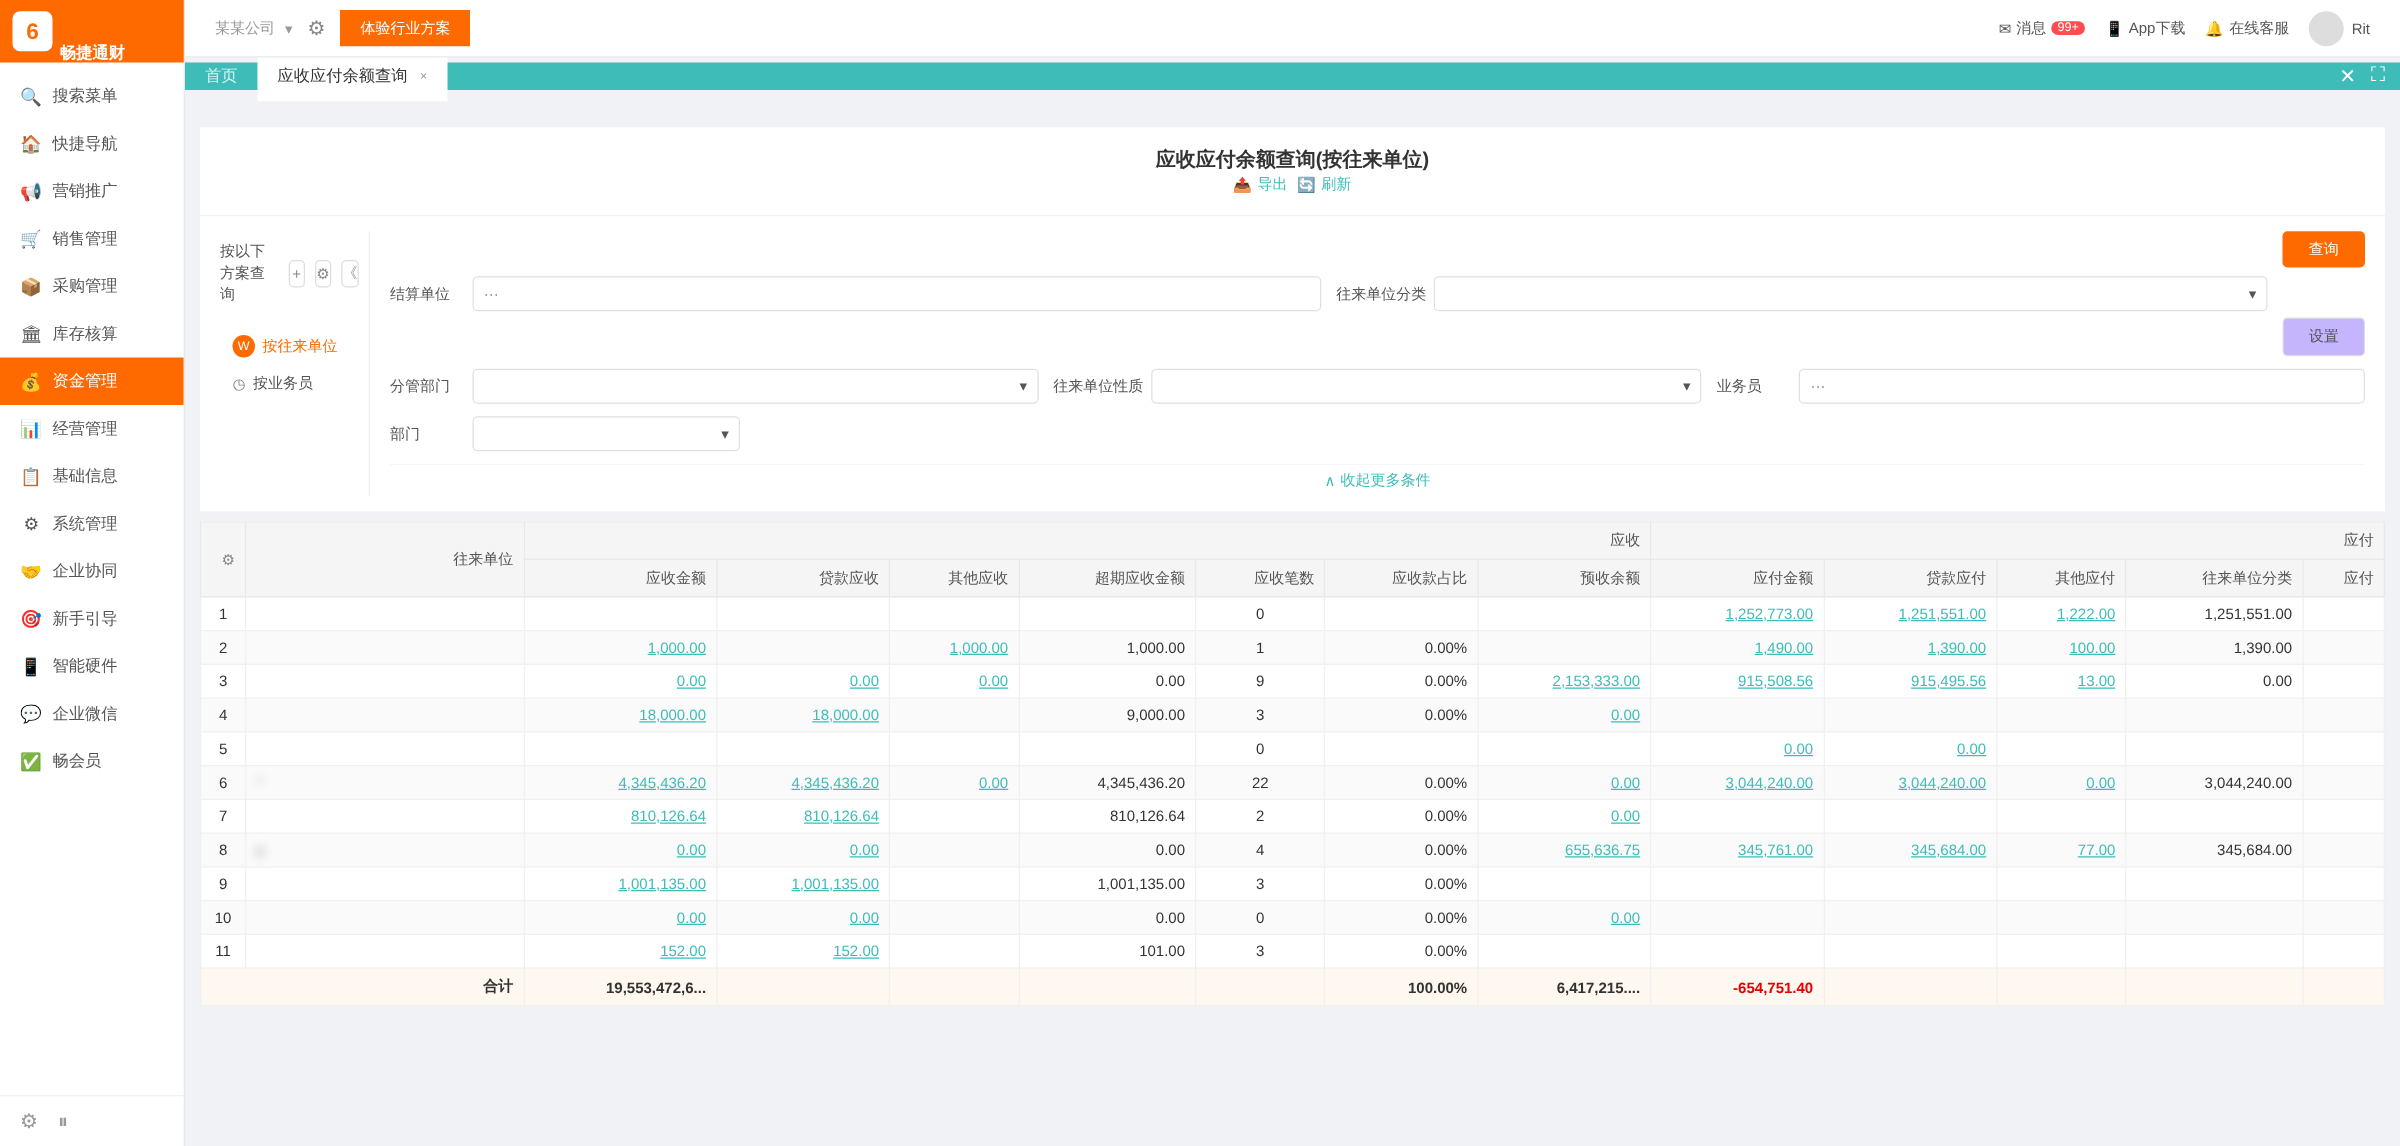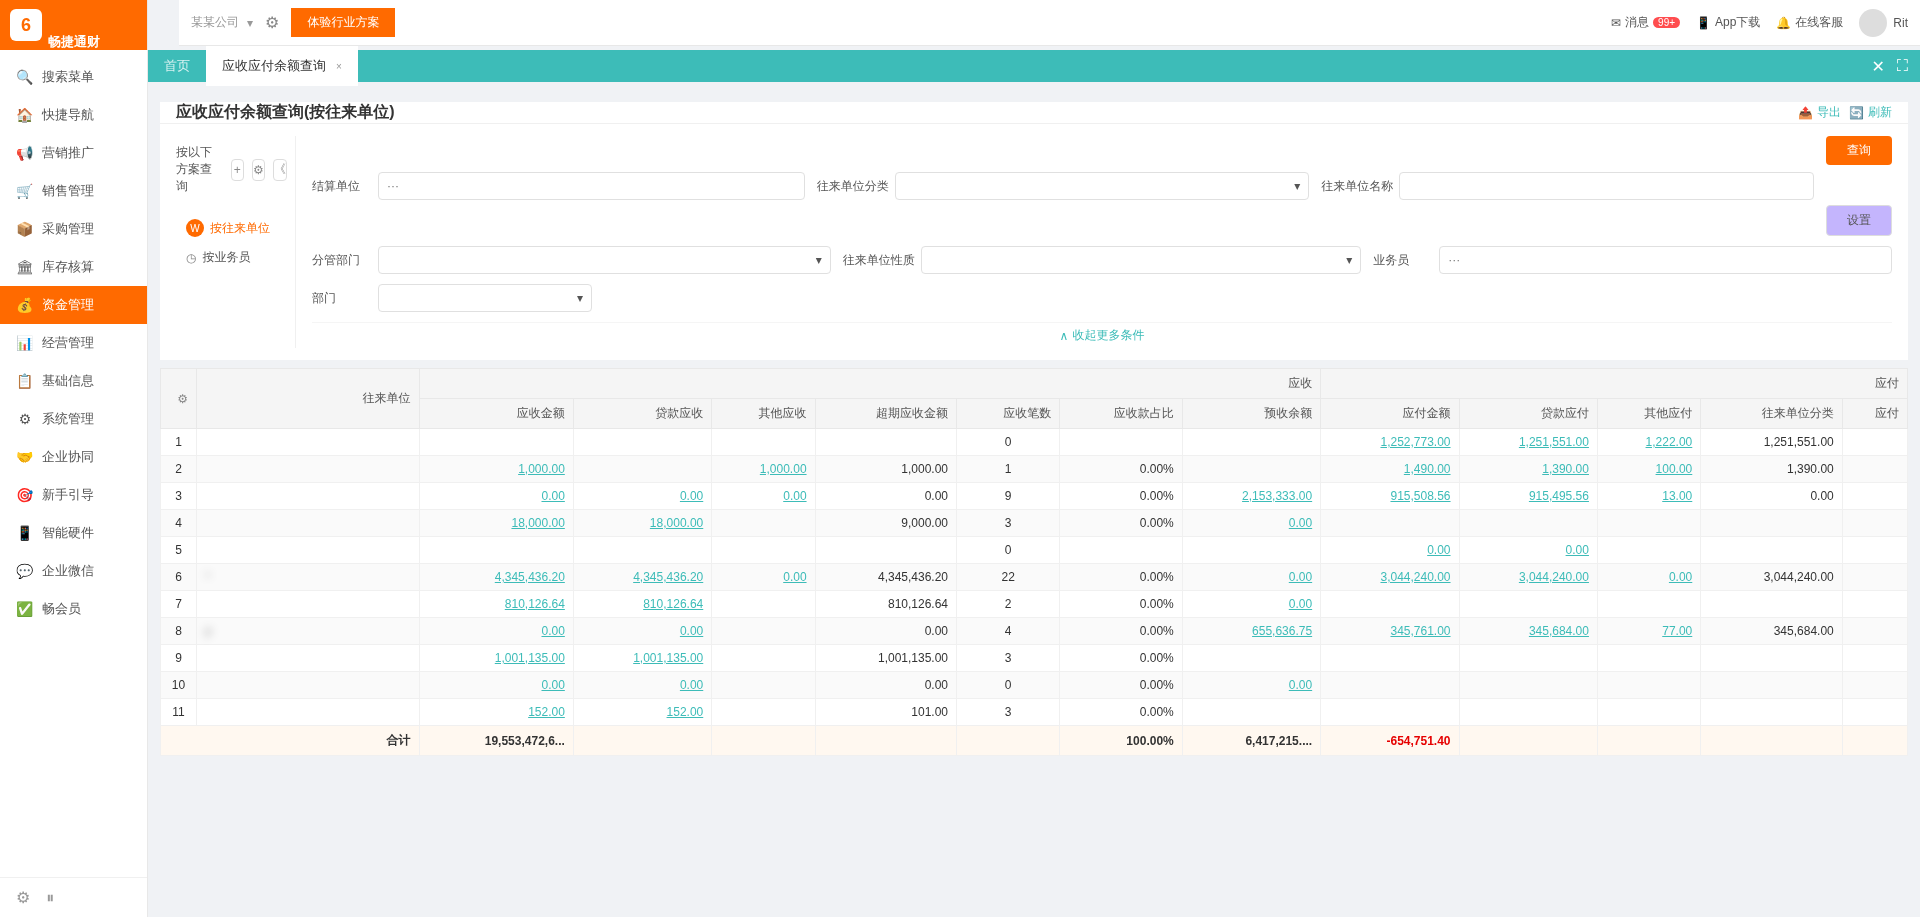--- a/index.html
+++ b/index.html
@@ -32,21 +32,21 @@
     .sidebar-bottom {
       border-top: 1px solid #f0f0f0; padding: 10px 16px;
       display: flex; align-items: center; gap: 16px;
     }
     .sidebar-bottom-item { cursor: pointer; color: #999; font-size: 16px; }
 
     
     .header {
       position: fixed; left: 148px; top: 0; right: 0; height: 46px;
       background: #fff; border-bottom: 1px solid #e8e8e8;
-      display: flex; align-items: center; padding: 0 12px; gap: 12px; z-index: 100; margin-left: 31px;
+      display: flex; align-items: center; padding: 0 24px; gap: 12px; z-index: 100;
     }
     .header-breadcrumb {
       display: flex; align-items: center; gap: 8px;
       color: #999; font-size: 12px;
     }
     .header-actions { margin-left: auto; display: flex; align-items: center; gap: 16px; }
     .btn-industry {
       background: #ff6a00; color: #fff; border: none; border-radius: 0;
       padding: 6px 16px; font-size: 12px; cursor: pointer;
     }
@@ -57,43 +57,43 @@
     .badge {
       background: #ff4d4f; color: #fff; border-radius: 10px;
       padding: 0 5px; font-size: 10px; min-width: 18px; text-align: center;
     }
     .gear-btn { cursor: pointer; color: #888; font-size: 16px; }
     .header-user { display: flex; align-items: center; gap: 6px; color: #555; font-size: 12px; }
     .avatar { width: 28px; height: 28px; background: #ddd; border-radius: 50%; }
 
     
     .tabbar {
-      position: fixed; left: 148px; top: 50px; right: 0; height: 32px;
+      position: fixed; left: 148px; top: 50px; right: 0; height: 22px;
       background: #3dbcb8; display: flex; align-items: center; z-index: 99;
     }
     .tab {
       height: 40px; display: flex; align-items: center; gap: 6px;
       padding: 0 16px; cursor: pointer; font-size: 13px; color: rgba(255,255,255,0.8);
     }
     .tab.active { background: #fff; color: #333; }
     .tab-close { font-size: 10px; color: #999; margin-left: 4px; }
     .tabbar-controls { margin-left: auto; display: flex; gap: 12px; padding-right: 12px; }
     .tabbar-control { cursor: pointer; color: #fff; font-size: 16px; }
 
     
     .main-content {
       position: fixed; left: 148px; top: 90px; right: 0; bottom: 0;
       overflow-y: auto; background: #f0f2f5; padding: 12px;
     }
 
     
     .page-header {
-      background: #fff; padding: 0 16px;
+      background: #fff; padding: 16px 16px;
       display: flex; align-items: center; justify-content: space-between;
-      border-bottom: 1px solid #f0f0f0; margin-bottom: 0;
+      border-bottom: 1px solid #f0f0f0; margin-bottom: 0; flex-direction: column;
     }
     .page-title { font-size: 16px; font-weight: bold; color: #333; }
     .page-header-actions { display: flex; gap: 8px; }
     .btn-action {
       display: flex; align-items: center; gap: 4px;
       cursor: pointer; color: #3dbcb8; font-size: 12px; border: none; background: none;
     }
 
     
     .filter-area {
@@ -349,24 +349,20 @@
           <div class="filter-item">
             <span class="filter-item-label">结算单位</span>
             <input class="filter-input" type="text" placeholder="···" style="">
           </div>
           <div class="filter-item">
             <span class="filter-item-label">往来单位分类</span>
             <div class="filter-select">
               <span></span>
                 <span>▾</span>
             </div>
-          </div>
-          <div class="filter-item">
-            <span class="filter-item-label">往来单位名称</span>
-            <input class="filter-input" type="text" style="">
           </div>
           <div class="filter-actions">
             <button class="btn-query">查询</button>
             <button class="btn-settings">设置</button>
           </div>
         </div>
 
         <div class="filter-row">
           <div class="filter-item">
             <span class="filter-item-label">分管部门</span>

